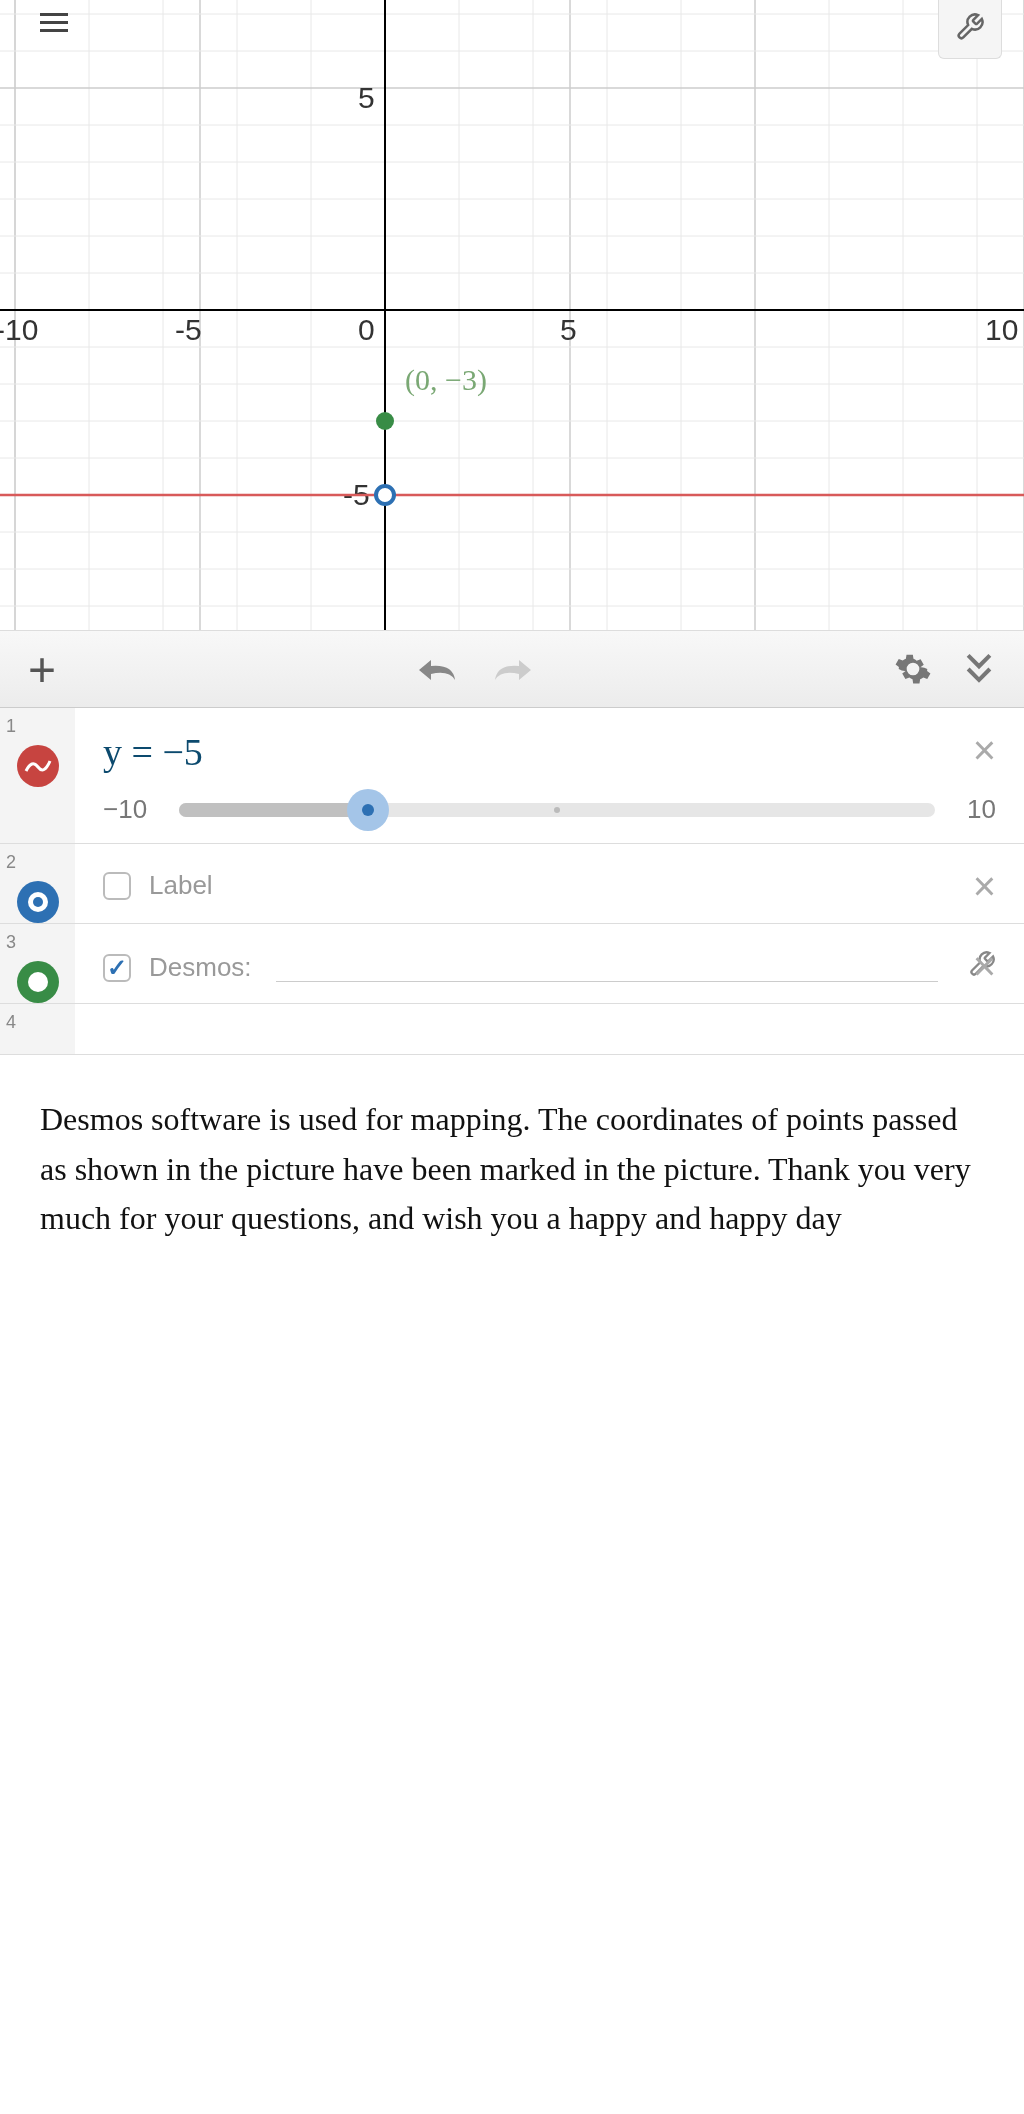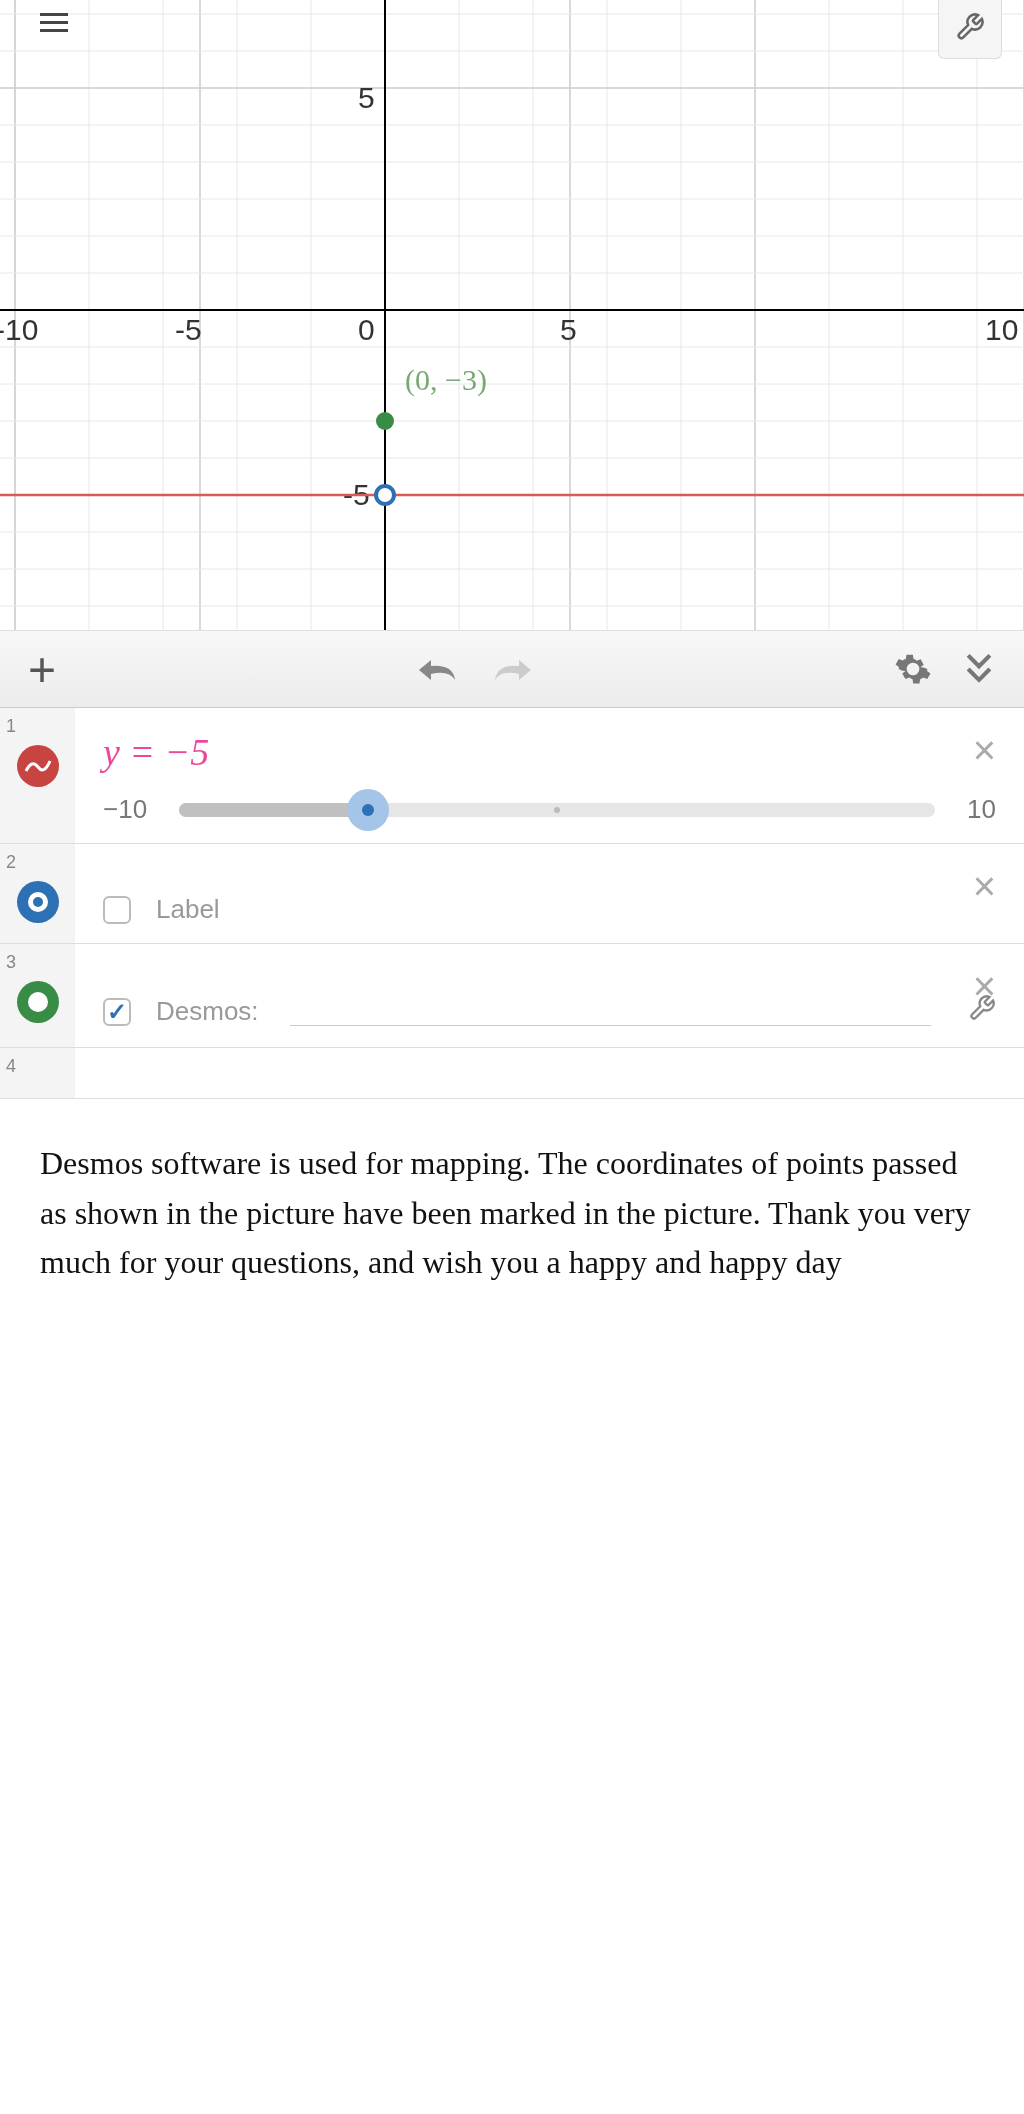--- a/index.html
+++ b/index.html
@@ -29,32 +29,32 @@
     .gutter-num { font-size: 18px; color: #888; align-self: flex-start; margin-left: 6px; }
     .gutter-icon { width: 42px; height: 42px; border-radius: 50%; display: flex; align-items: center; justify-content: center; }
     .gutter-icon-red { background: #c74440; }
     .gutter-icon-blue { background: #2d70b3; }
     .gutter-icon-green { background: #388c46; }
     .gutter-wave { width: 28px; height: 18px; }
     .gutter-dot-outer { width: 20px; height: 20px; border-radius: 50%; background: #fff; display: flex; align-items: center; justify-content: center; }
     .gutter-dot-inner-blue { width: 10px; height: 10px; border-radius: 50%; background: #2d70b3; }
     
     .expr-body { flex: 1; padding: 22px 28px 18px 28px; }
-    .expr-formula { font-size: 38px; font-family: "Times New Roman", serif; font-style: italic; color: #ec4899; }
+    .expr-formula { font-size: 38px; font-family: "Times New Roman", serif; color: #0c4a6e; }
     .expr-point { font-size: 38px; font-family: "Times New Roman", serif; color: #222; }
     .slider-row { display: flex; align-items: center; gap: 32px; margin-top: 20px; }
     .slider-min, .slider-max { font-size: 26px; color: #777; }
     .slider-track { flex: 1; height: 14px; background: #e6e6e6; border-radius: 7px; position: relative; }
     .slider-fill { position: absolute; left: 0; top: 0; height: 100%; background: #c0c0c0; border-radius: 7px 0 0 7px; }
     .slider-thumb { position: absolute; width: 42px; height: 42px; border-radius: 50%; background: #a4c5e8; top: 50%; transform: translate(-50%, -50%); display: flex; align-items: center; justify-content: center; }
     .slider-thumb-inner { width: 12px; height: 12px; background: #2d70b3; border-radius: 50%; }
     .slider-tick { position: absolute; width: 6px; height: 6px; background: #bbb; border-radius: 50%; top: 50%; transform: translate(-50%, -50%); }
     
     .close-x { position: absolute; top: 20px; right: 28px; font-size: 40px; color: #aaa; cursor: pointer; font-weight: 300; }
-    .label-row { display: flex; align-items: center; gap: 25px; margin-top: 28px; font-size: 26px; color: #999; }
+    .label-row { display: flex; align-items: center; gap: 18px; margin-top: 4px; font-size: 26px; color: #999; }
     .label-checkbox { width: 28px; height: 28px; border: 2px solid #bbb; border-radius: 6px; display: flex; align-items: center; justify-content: center; }
     .label-checked { color: #2d70b3; font-size: 24px; font-weight: bold; }
     .label-underline { flex: 1; border-bottom: 1px solid #ccc; height: 28px; margin-left: 6px; }
     .row-wrench { color: #888; font-size: 26px; cursor: pointer; margin-left: 12px; }
     
     .empty-row .gutter { min-height: 50px; }
     
     .bottom-text { padding: 40px 40px 60px 40px; font-size: 32px; line-height: 1.55; color: #111; font-family: Liberation Serif, serif; }
   </style>
 </head>

